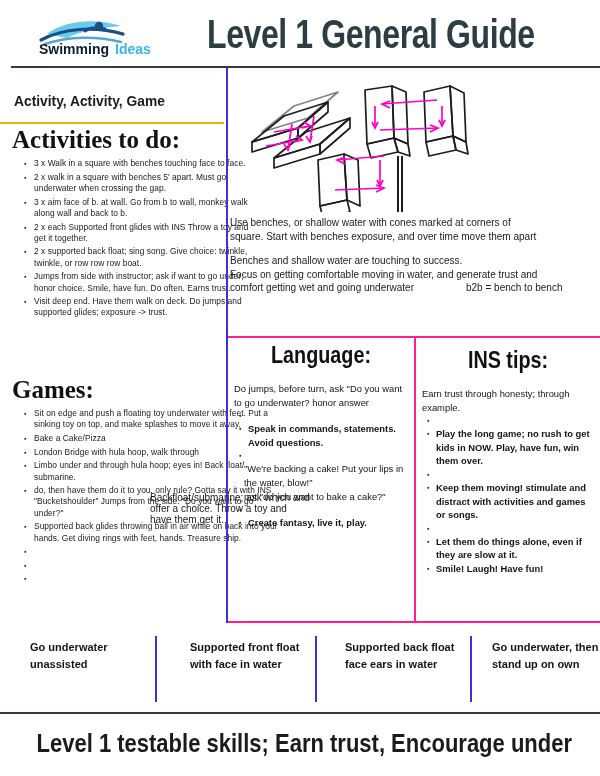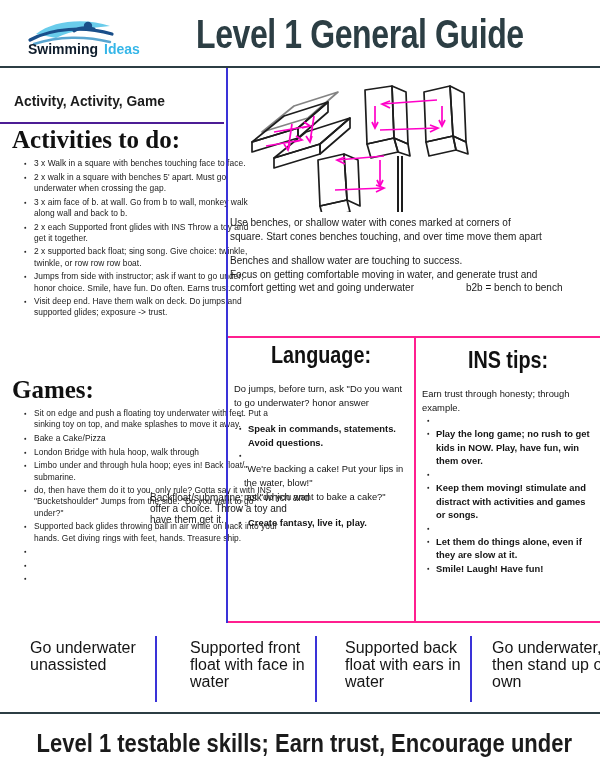--- a/index.html
+++ b/index.html
@@ -4,38 +4,38 @@
 <style>
   html,body{margin:0;padding:0;}
   body{
     width:600px;height:776px;background:#ffffff;
     font-family:"Liberation Sans", sans-serif;color:#111;
     overflow:hidden;position:relative;
   }
   .page{position:relative;width:600px;height:776px;}
 
   
-  .header{position:absolute;left:0;top:0;width:552px;height:68px;}
+  .header{position:absolute;left:11px;top:0;width:552px;height:68px;}
   .logo{position:absolute;left:14px;top:14px;width:150px;height:44px;}
   .logo svg{display:block;}
   .title{
     position:absolute;left:196px;top:8px;width:400px;
     font-family:"Liberation Sans", sans-serif;
     font-weight:bold;font-size:40px;line-height:52px;
     color:#2c3e44;letter-spacing:-0.5px;
     transform:scaleX(.80);transform-origin:left top;white-space:nowrap;
   }
   .header-rule{position:absolute;left:0;top:66px;width:600px;height:2px;background:#2c3e44;}
 
   
   .left-col{position:absolute;left:0;top:68px;width:228px;height:555px;}
   .left-border-r{position:absolute;left:226px;top:68px;width:2px;height:270px;background:#3a33d8;}
   .left-border-r2{position:absolute;left:226px;top:338px;width:2px;height:285px;background:#3a33d8;}
 
-  .actgame-box{position:absolute;left:0px;top:18px;width:224px;height:36px;border-bottom:2px solid #4c1d95;}
+  .actgame-box{position:absolute;left:0px;top:18px;width:224px;height:36px;border-bottom:2px solid #eab308;}
   .actgame-text{
     position:absolute;left:14px;top:6px;
     font-weight:bold;font-size:15px;color:#1b1b1b;
     transform:scaleX(.92);transform-origin:left top;white-space:nowrap;
   }
 
   .serif-h{
     font-family:"Liberation Serif", serif;
     font-size:25px;color:#111;font-weight:bold;line-height:28px;
   }
@@ -90,21 +90,21 @@
 
   
   .bleed{
     position:absolute;left:150px;top:492px;width:420px;
     font-size:10px;line-height:11.2px;color:#1a1a1a;
   }
   .bleed .b-row{white-space:nowrap;}
 
   
   .skills{position:absolute;left:0;top:625px;width:600px;height:88px;}
-  .skill{position:absolute;top:14px;width:120px;font-size:16px;line-height:17px;color:#151515;}
+  .skill{position:absolute;top:14px;width:120px;font-size:11px;line-height:17px;color:#151515;font-weight:bold;}
   .skill-1{left:30px;}
   .skill-2{left:190px;}
   .skill-3{left:345px;}
   .skill-4{left:492px;}
   .vdiv{position:absolute;top:636px;width:2px;height:66px;background:#3a33d8;}
   .vdiv-1{left:155px;}
   .vdiv-2{left:315px;}
   .vdiv-3{left:470px;}
   .footer{
     position:absolute;left:0;top:726px;width:600px;text-align:center;
@@ -216,21 +216,21 @@
         <path d="M103 118 L152 116"></path>
           <path d="M144 113 L152 116 L144 120"></path>
         <path d="M148 88 L148 114"></path>
           <path d="M145 108 L148 114 L151 108"></path>
       </g>
     </svg>
   </div>
 
   <div class="diag-note">
     <p>Use benches, or shallow water with cones marked at corners of</p>
-    <p>square. Start cones benches touching, and over time move them apart</p>
+    <p>square. Start with benches exposure, and over time move them apart</p>
     <div class="gap"></div>
     <p>Benches and shallow water are touching to success.</p>
     <p>Focus on getting comfortable moving in water, and generate trust and</p>
     <p><span>comfort getting wet and going underwater</span><span class="b2b">b2b = bench to bench</span></p>
   </div>
 
   <div class="pink-top"></div>
   <div class="pink-mid"></div>
   <div class="pink-bottom"></div>
 
@@ -270,21 +270,21 @@
 
   <div class="bleed">
     <div class="b-row">Backfloat/submarine; ask which and</div>
     <div class="b-row">offer a choice. Throw a toy and</div>
     <div class="b-row">have them get it.</div>
   </div>
 
   <div class="skills">
     <div class="skill skill-1">Go underwater unassisted</div>
     <div class="skill skill-2">Supported front float with face in water</div>
-    <div class="skill skill-3">Supported back float with ears in water</div>
+    <div class="skill skill-3">Supported back float face ears in water</div>
     <div class="skill skill-4">Go underwater, then stand up on own</div>
   </div>
   <div class="vdiv vdiv-1"></div>
   <div class="vdiv vdiv-2"></div>
   <div class="vdiv vdiv-3"></div>
 
   <div class="top-rule2"></div>
   <div class="footer">
     <span>Level 1 testable skills; Earn trust, Encourage under</span>
   </div>

